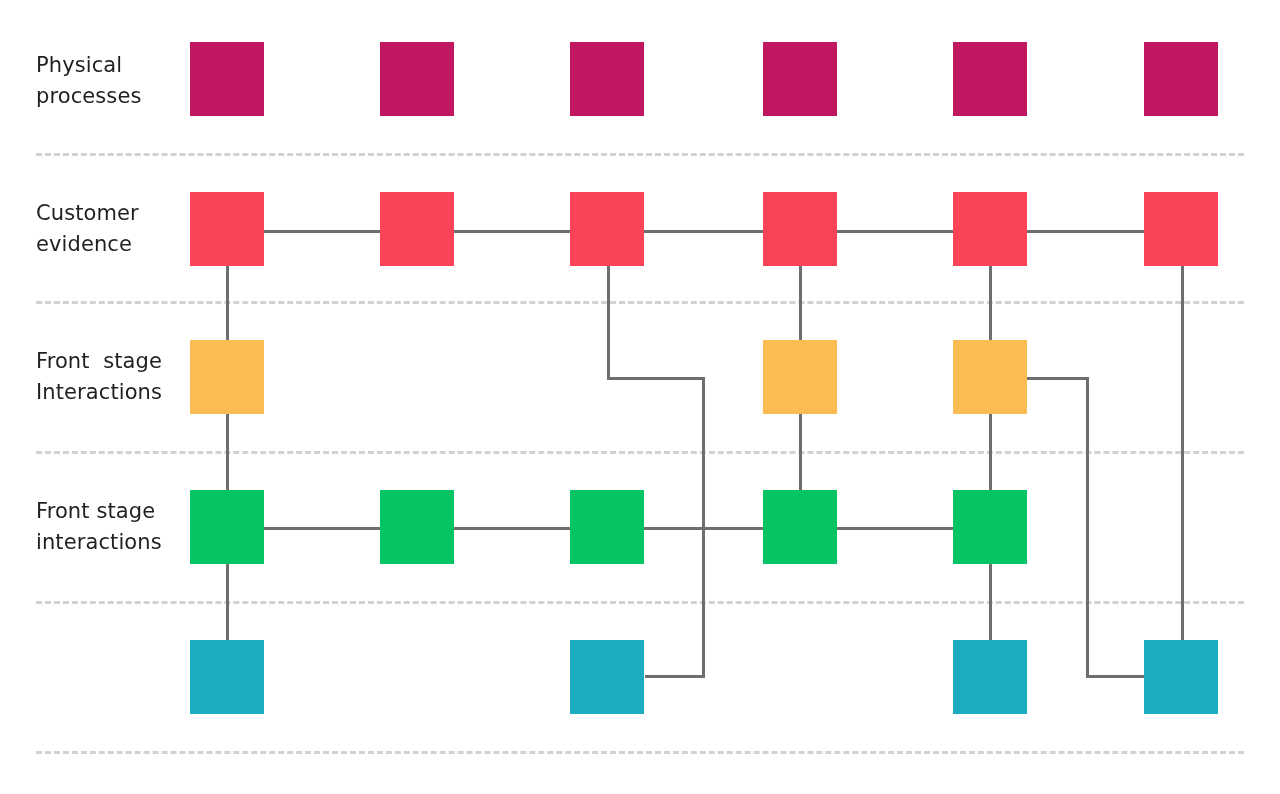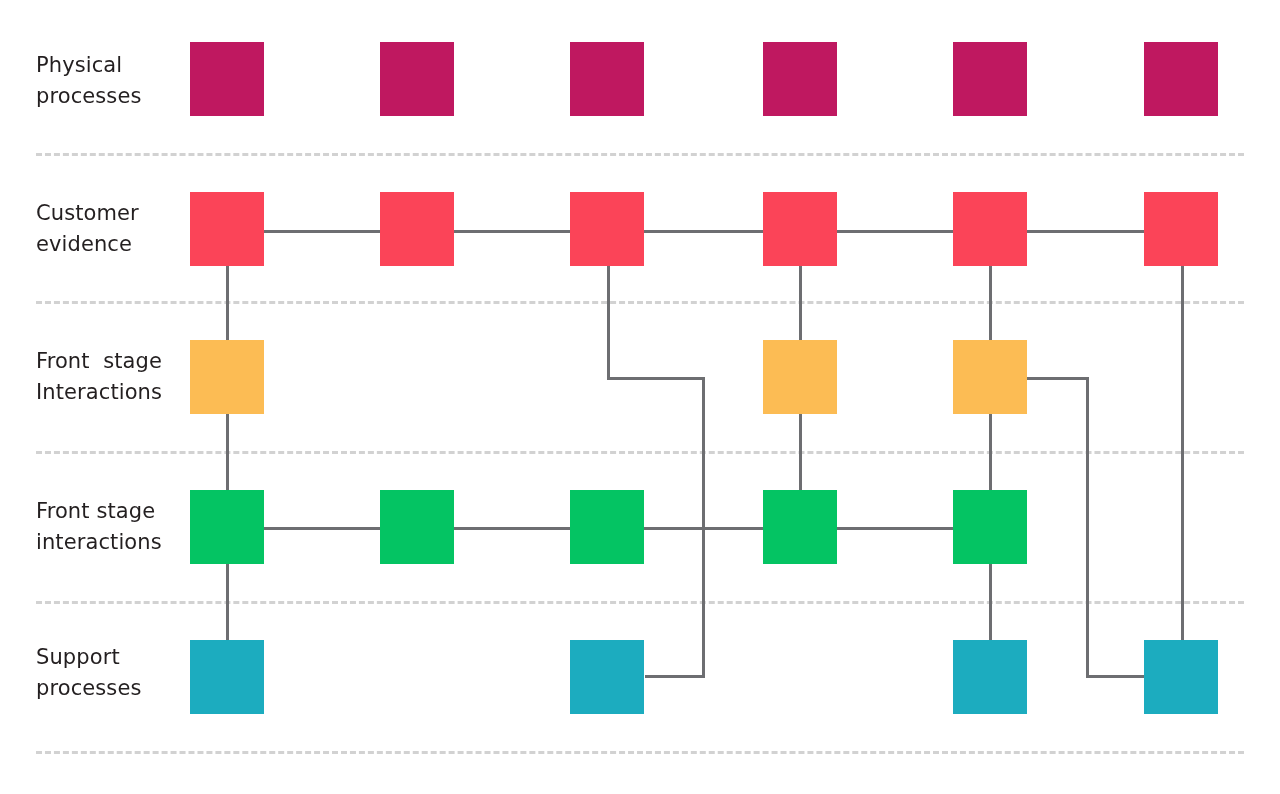--- a/index.html
+++ b/index.html
@@ -62,22 +62,20 @@
     </div>
   <div class="blueprint-layer" id="labels-layer">
       <div class="row-label" style="top: 50px; color: rgb(35, 31, 32);">Physical
 processes</div>
       <div class="row-label" style="top: 198px; color: rgb(35, 31, 32);">Customer
 evidence</div>
       <div class="row-label" style="top: 346px; color: rgb(35, 31, 32);">Front  stage
 Interactions</div>
       <div class="row-label" style="top: 496px; color: rgb(35, 31, 32);">Front stage
 interactions</div>
-      <div class="row-label" style="top: 642px; color: rgb(35, 31, 32);">Support
-processes</div>
     </div>
   <div class="lines-layer" id="connectors-layer">
       <div class="conn conn-h" style="left: 264px; top: 230px; width: 117px; background: rgb(109, 110, 113);"></div>
       <div class="conn conn-h" style="left: 454px; top: 230px; width: 117px; background: rgb(109, 110, 113);"></div>
       <div class="conn conn-h" style="left: 644px; top: 230px; width: 120px; background: rgb(109, 110, 113);"></div>
       <div class="conn conn-h" style="left: 837px; top: 230px; width: 117px; background: rgb(109, 110, 113);"></div>
       <div class="conn conn-h" style="left: 1027px; top: 230px; width: 118px; background: rgb(109, 110, 113);"></div>
       <div class="conn conn-v" style="left: 226px; top: 264px; height: 78px; background: rgb(109, 110, 113);"></div>
       <div class="conn conn-v" style="left: 226px; top: 414px; height: 78px; background: rgb(109, 110, 113);"></div>
       <div class="conn conn-v" style="left: 226px; top: 564px; height: 78px; background: rgb(109, 110, 113);"></div>

